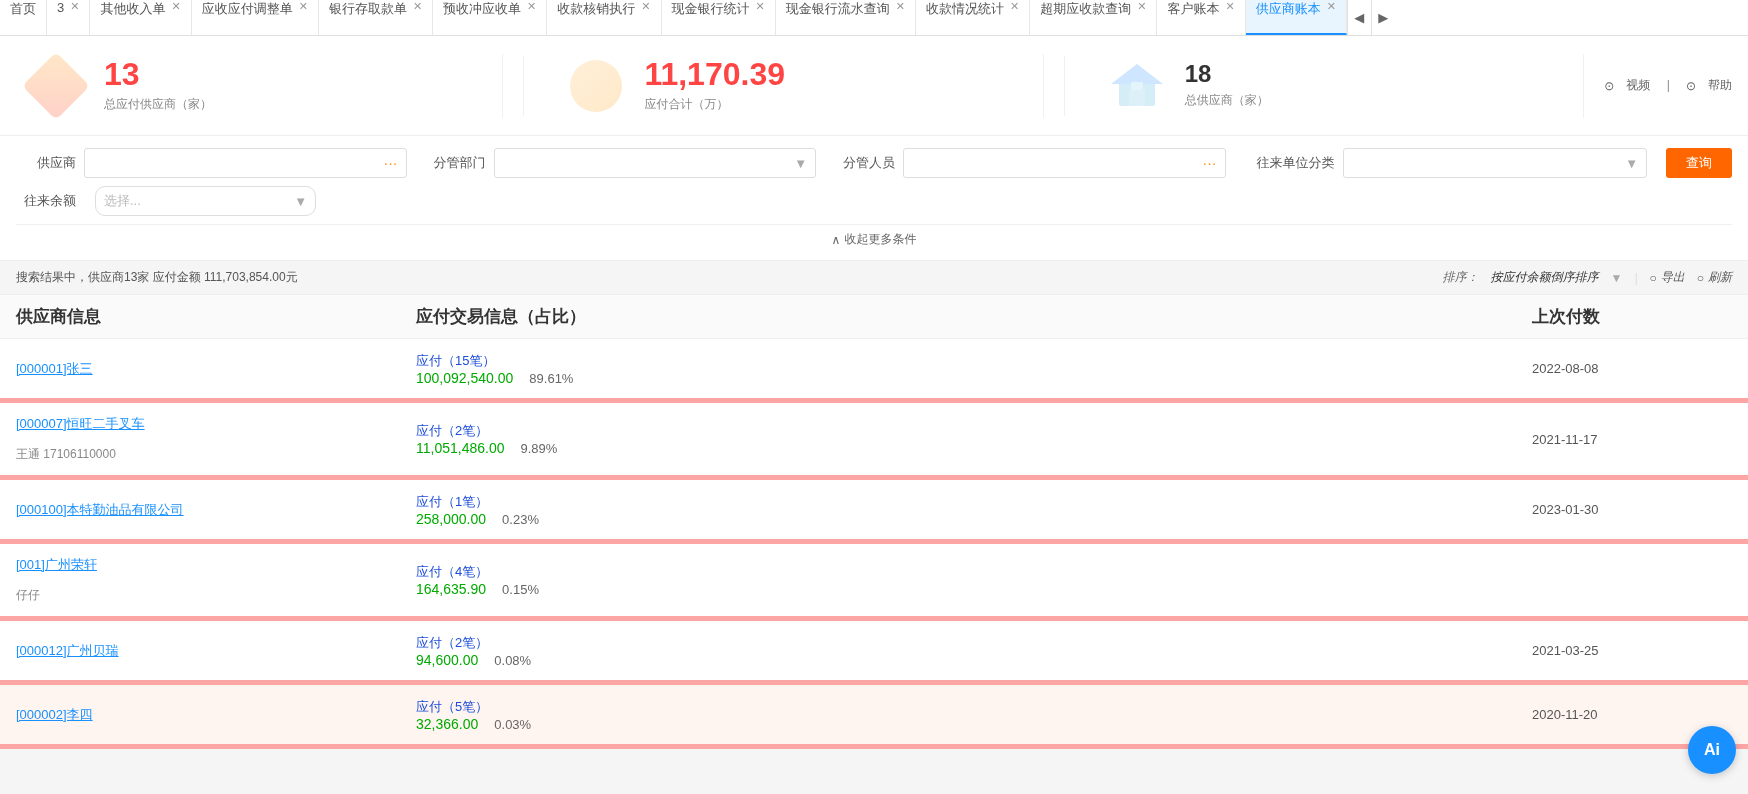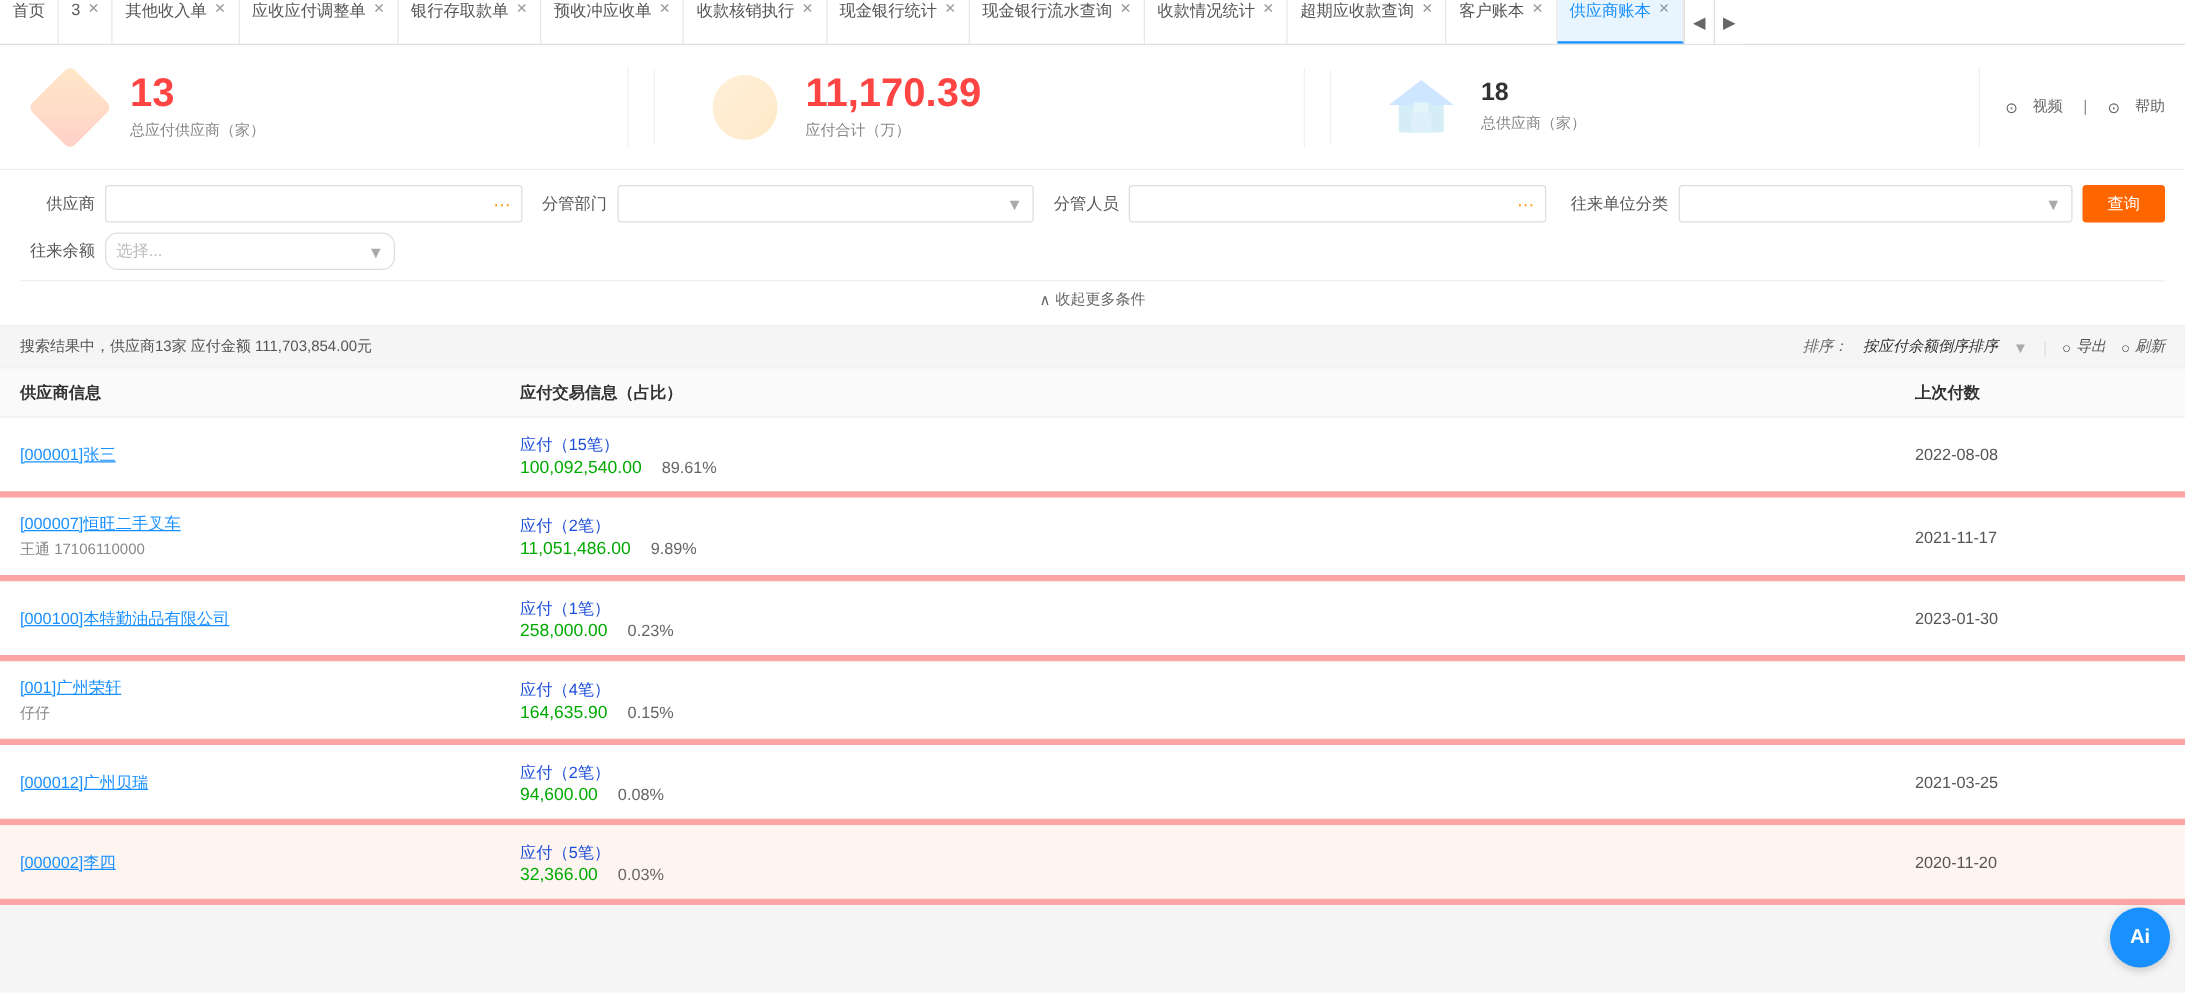--- a/index.html
+++ b/index.html
@@ -16,44 +16,44 @@
     .header-stats { display: flex; background: #fff; padding: 12px 16px; border-bottom: 1px solid #eee; align-items: center; height: 100px; }
     .stat-card { display: flex; align-items: center; flex: 1; padding: 0 20px; border-right: 1px solid #f0f0f0; }
     .stat-card:last-child { border-right: none; }
     .stat-number { font-size: 32px; font-weight: bold; color: #ff4444; line-height: 1; }
     .stat-label { font-size: 12px; color: #888; margin-top: 6px; }
     .help-area { display: flex; align-items: center; gap: 12px; font-size: 12px; color: #666; white-space: nowrap; padding-left: 20px; }
     .help-area span { cursor: pointer; }
 
     
     .filter-area { background: #fff; padding: 12px 16px 8px; border-bottom: 1px solid #eee; }
-    .filter-row { display: flex; align-items: center; gap: 8px; margin-bottom: 8px; }
+    .filter-row { display: flex; align-items: center; gap: 19px; margin-bottom: 8px; }
     .filter-item { display: flex; align-items: center; gap: 8px; flex: 1; }
     .filter-label { font-size: 13px; color: #555; white-space: nowrap; min-width: 60px; text-align: right; }
     .search-btn { background: #ff6600; color: #fff; border: none; border-radius: 3px; padding: 0 20px; height: 30px; cursor: pointer; font-size: 13px; white-space: nowrap; }
     .collapse-btn { display: flex; align-items: center; justify-content: center; width: 100%; padding: 4px 0; cursor: pointer; color: #666; font-size: 12px; gap: 4px; }
 
     
     .result-bar { background: #f5f5f5; padding: 8px 16px; display: flex; align-items: center; justify-content: space-between; font-size: 12px; color: #666; border-bottom: 1px solid #eee; }
     .result-bar .result-info { color: #555; }
     .result-bar .result-actions { display: flex; align-items: center; gap: 12px; font-style: italic; }
     .result-actions .action-btn { display: flex; align-items: center; gap: 4px; cursor: pointer; color: #555; }
 
     
     .table-container { background: #fff; }
-    .table-header { display: flex; align-items: center; padding: 10px 16px; background: #fafafa; border-bottom: 1px solid #eee; font-size: 13px; color: #333; font-weight: bold; }
+    .table-header { display: flex; align-items: center; padding: 10px 16px; background: #fafafa; border-bottom: 1px solid #eee; font-size: 17px; color: #333; font-weight: bold; }
     .col-supplier { flex: 0 0 400px; }
     .col-payable { flex: 1; }
     .col-lastpay { flex: 0 0 200px; }
 
     .table-row { display: flex; align-items: center; padding: 12px 16px; border-bottom: 5px solid #fca5a5; min-height: 64px; }
     .table-row.highlighted { background: #fff5f0; }
 
     .supplier-name { color: #1890ff; text-decoration: underline; cursor: pointer; font-size: 13px; }
-    .supplier-sub { font-size: 12px; color: #888; margin-top: 3px; }
+    .supplier-sub { font-size: 12px; color: #888; margin-top: 13px; }
     .payable-label { font-size: 13px; color: #1d4ed8; }
     .payable-amount { color: #00aa00; font-size: 14px; font-weight: 500; cursor: pointer; }
     .payable-pct { font-size: 13px; color: #666; margin-left: 16px; }
     .payable-row { display: flex; align-items: baseline; gap: 0; }
 
     .last-pay-date { font-size: 13px; color: #555; }
 
     
     ::-webkit-scrollbar { width: 6px; }
     ::-webkit-scrollbar-track { background: #f1f1f1; }
@@ -149,21 +149,21 @@
   <div class="stat-card">
     <div style="width:64px;height:64px;margin-right:16px;display:flex;align-items:center;justify-content:center;">
       <svg width="52" height="52" viewBox="0 0 52 52" opacity="0.35">
         <rect x="8" y="22" width="36" height="24" rx="2" fill="#87ceeb"></rect>
         <polygon points="0,24 26,4 52,24" fill="#74b9ff"></polygon>
         <rect x="18" y="30" width="16" height="16" fill="#a0d4f0"></rect>
         <rect x="20" y="22" width="12" height="8" rx="1" fill="#b0e0f5"></rect>
       </svg>
     </div>
     <div>
-      <div style="font-size:20px;font-weight:bold;color:#333;line-height:1;">18</div>
+      <div style="font-size:24px;font-weight:bold;color:#333;line-height:1;">18</div>
       <div class="stat-label">总供应商（家）</div>
     </div>
   </div>
 
   <div class="help-area" style="margin-left:auto;">
     <span>⊙</span>
     <span>视频</span>
     <span>｜</span>
     <span>⊙</span>
     <span>帮助</span>

